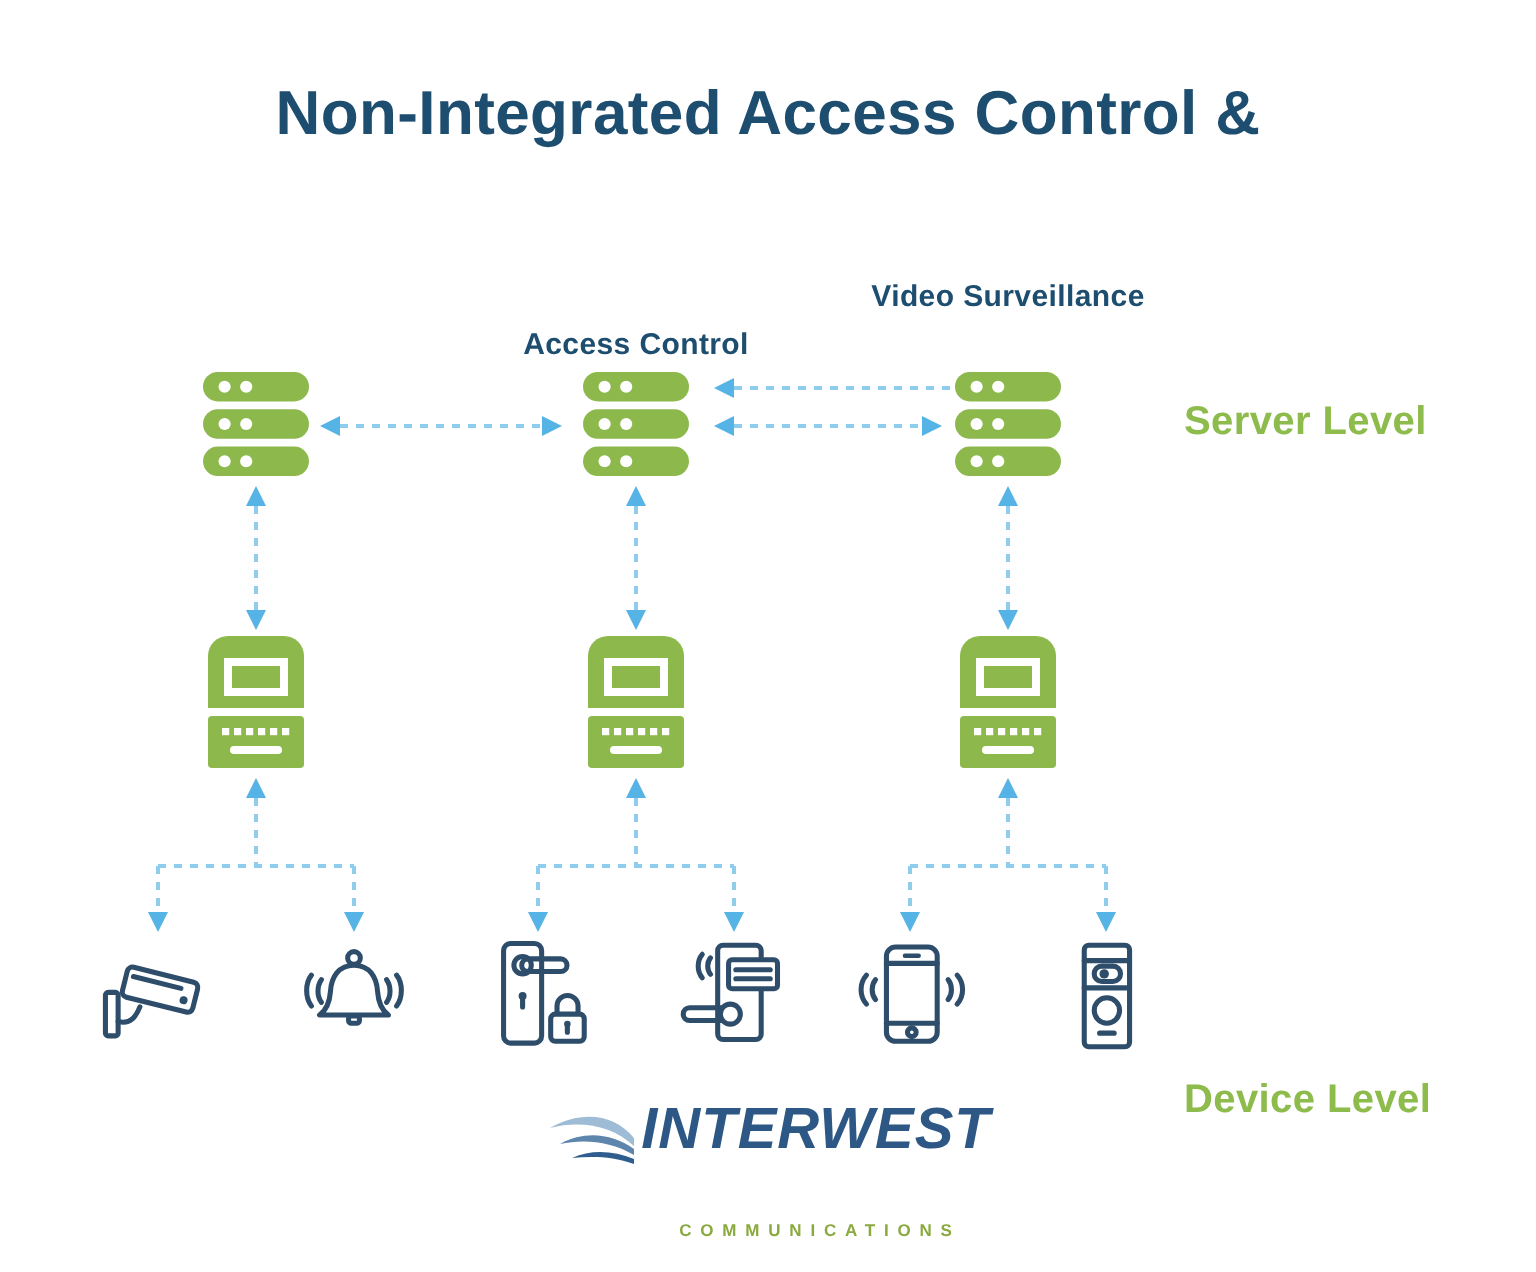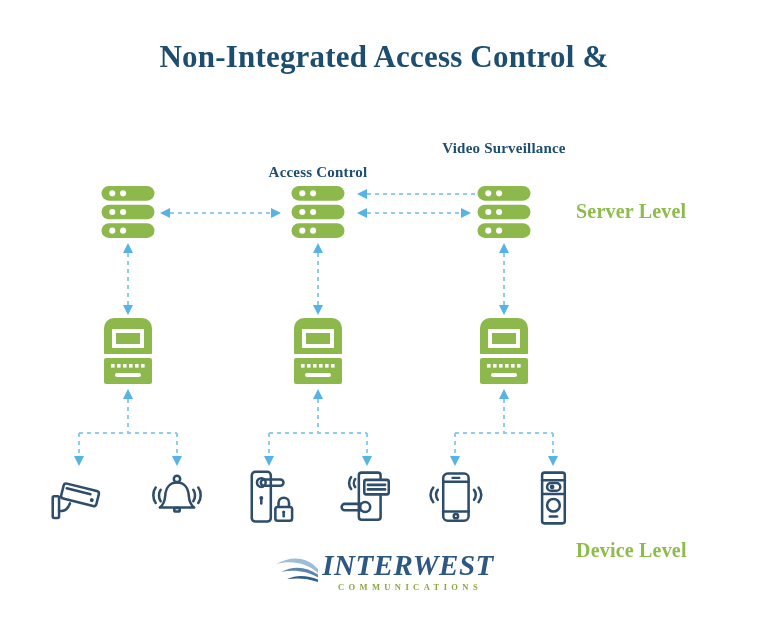--- a/index.html
+++ b/index.html
@@ -1,33 +1,33 @@
 <!DOCTYPE html>
 <html><head>
 <meta charset="utf-8">
 <style>
   html,body{margin:0;padding:0;background:#ffffff;}
   #canvas{
     position:relative;width:768px;height:636px;background:#ffffff;overflow:hidden;
-    font-family:Liberation Serif, serif;
+    font-family:Liberation Sans, sans-serif;
   }
   
   .title{
     position:absolute;left:0;right:0;top:38px;text-align:center;
     color:#1d4e6f;font-size:31px;line-height:38px;font-weight:700;letter-spacing:.2px;
   }
   
   .col-header{
     position:absolute;top:140px;width:200px;text-align:center;
     color:#1d4e6f;font-size:15px;font-weight:700;letter-spacing:.2px;
   }
   .col1{left:28px;} .col2{left:218px;margin-top:24px;} .col3{left:404px;}
   
   .level-label{
-    position:absolute;left:576px;width:150px;
+    position:absolute;left:592px;width:150px;
     color:#8dbb4c;font-size:20px;font-weight:700;letter-spacing:.2px;
   }
   .lvl-server{top:200px;} .lvl-control{top:342px;} .lvl-device{top:494px;margin-top:45px;}
   
   .abs{position:absolute;}
   .server{width:54px;height:52px;top:186px;}
   .server.c1{left:101px;} .server.c2{left:291px;} .server.c3{left:477px;}
   .control{width:50px;height:66px;top:318px;}
   .control.c1{left:103px;} .control.c2{left:293px;} .control.c3{left:479px;}
   .device{width:58px;height:58px;top:469px;}
@@ -40,21 +40,21 @@
   
   .oline{stroke:#2e4d6b;stroke-width:2.8;fill:none;stroke-linecap:round;stroke-linejoin:round;}
   .ofill{fill:#2e4d6b;stroke:none;}
   .owhite{fill:#ffffff;}
   
   .logo{
     position:absolute;left:0;right:0;top:550px;
     display:flex;justify-content:center;align-items:flex-start;
   }
   .logo-swoosh{width:46px;height:34px;margin-top:5px;margin-right:2px;}
-  .logo-text{display:flex;flex-direction:column;align-items:center;}
+  .logo-text{display:flex;flex-direction:column;align-items:center;gap:28px;}
   .logo-name{
     color:#2d5885;font-size:29px;font-weight:800;font-style:italic;
     letter-spacing:.5px;line-height:30px;
   }
   .logo-sub{
     color:#8aa93e;font-size:8.5px;font-weight:700;letter-spacing:4.4px;
     margin-top:2px;text-indent:4px;
   }
 </style>
 </head>

